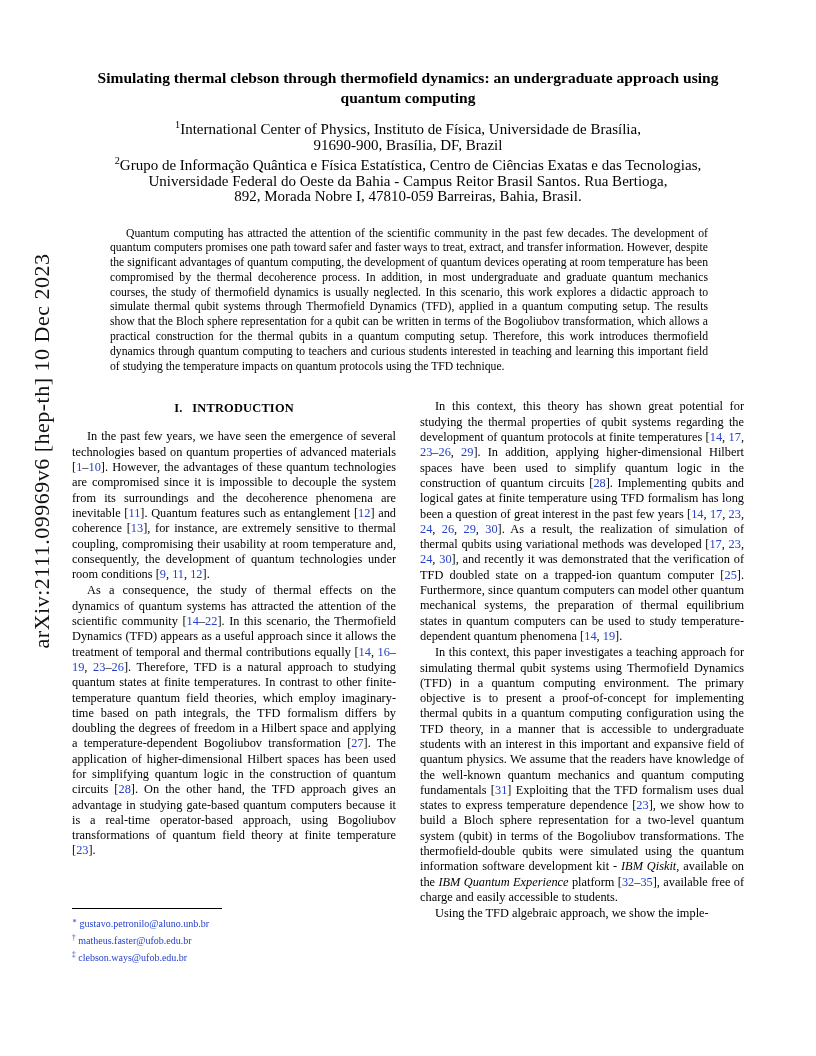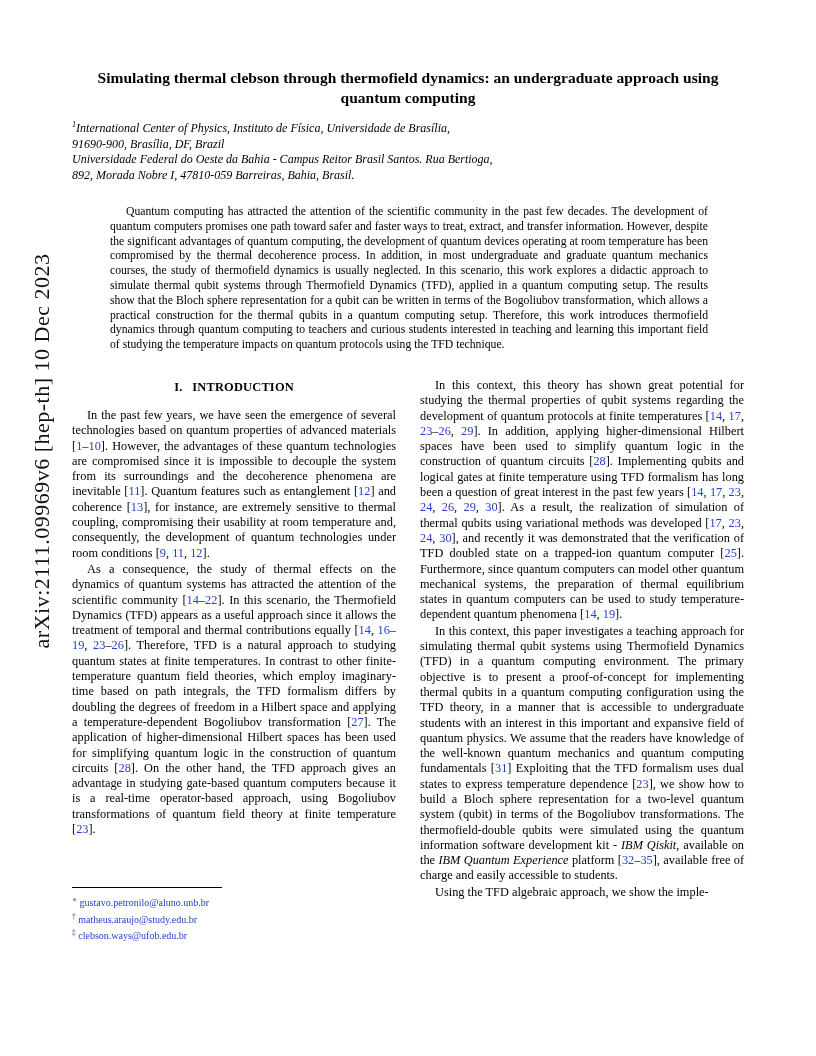--- a/index.html
+++ b/index.html
@@ -16,22 +16,22 @@
     font-size:22px; text-align:center; letter-spacing:0.5px; color:#111;
     white-space:nowrap;
   }
 
   .title {
     text-align:center; font-weight:bold; font-size:15.5px; line-height:20px;
     margin:8px 14px 0 14px;
   }
   .authors { text-align:center; font-size:12.8px; margin-top:24px; }
   .authors sup { font-size:68%; }
-  .affiliations { margin-top:9px; text-align:left; font-style:italic;
-    font-size:12px; line-height:15.5px; }
+  .affiliations { margin-top:9px; text-align:center; 
+    font-size:15px; line-height:15.5px; }
   .affil-line sup { font-size:68%; }
 
   .abstract {
     margin:22px 36px 0 38px; text-align:justify;
     font-size:11.7px; line-height:14.8px; text-indent:16px;
   }
 
   .columns { margin-top:25px; display:flex; gap:24px; height:565px; }
   .col { width:324px; display:flex; flex-direction:column; }
 
@@ -60,41 +60,42 @@
 <div class="page">
 
   <div class="arxiv-stamp">arXiv:2111.09969v6  [hep-th]  10 Dec 2023</div>
 
   <h1 class="title">Simulating thermal clebson through thermofield dynamics: an undergraduate approach using quantum computing</h1>
 
 
   <div class="affiliations">
       <div class="affil-line"><sup>1</sup>International Center of Physics, Instituto de Física, Universidade de Brasília,</div>
       <div class="affil-line">91690-900, Brasília, DF, Brazil</div>
+      <div class="affil-line"><sup>2</sup>Grupo de Informação Quântica e Física Estatística, Centro de Ciências Exatas e das Tecnologias,</div>
       <div class="affil-line">Universidade Federal do Oeste da Bahia - Campus Reitor Brasil Santos. Rua Bertioga,</div>
       <div class="affil-line">892, Morada Nobre I, 47810-059 Barreiras, Bahia, Brasil.</div>
     </div>
 
   <div class="abstract">Quantum computing has attracted the attention of the scientific community in the past few decades. The development of quantum computers promises one path toward safer and faster ways to treat, extract, and transfer information. However, despite the significant advantages of quantum computing, the development of quantum devices operating at room temperature has been compromised by the thermal decoherence process. In addition, in most undergraduate and graduate quantum mechanics courses, the study of thermofield dynamics is usually neglected. In this scenario, this work explores a didactic approach to simulate thermal qubit systems through Thermofield Dynamics (TFD), applied in a quantum computing setup. The results show that the Bloch sphere representation for a qubit can be written in terms of the Bogoliubov transformation, which allows a practical construction for the thermal qubits in a quantum computing setup. Therefore, this work introduces thermofield dynamics through quantum computing to teachers and curious students interested in teaching and learning this important field of studying the temperature impacts on quantum protocols using the TFD technique.</div>
 
   <div class="columns">
 
     <div class="col">
       <h2 class="section-heading">I.&nbsp;&nbsp;&nbsp;INTRODUCTION</h2>
 
       <div>
           <p class="para">In the past few years, we have seen the emergence of several technologies based on quantum properties of advanced materials [<c>1</c>–<c>10</c>]. However, the advantages of these quantum technologies are compromised since it is impossible to decouple the system from its surroundings and the decoherence phenomena are inevitable [<c>11</c>]. Quantum features such as entanglement [<c>12</c>] and coherence [<c>13</c>], for instance, are extremely sensitive to thermal coupling, compromising their usability at room temperature and, consequently, the development of quantum technologies under room conditions [<c>9</c>, <c>11</c>, <c>12</c>].</p>
           <p class="para">As a consequence, the study of thermal effects on the dynamics of quantum systems has attracted the attention of the scientific community [<c>14</c>–<c>22</c>]. In this scenario, the Thermofield Dynamics (TFD) appears as a useful approach since it allows the treatment of temporal and thermal contributions equally [<c>14</c>, <c>16</c>–<c>19</c>, <c>23</c>–<c>26</c>]. Therefore, TFD is a natural approach to studying quantum states at finite temperatures. In contrast to other finite-temperature quantum field theories, which employ imaginary-time based on path integrals, the TFD formalism differs by doubling the degrees of freedom in a Hilbert space and applying a temperature-dependent Bogoliubov transformation [<c>27</c>]. The application of higher-dimensional Hilbert spaces has been used for simplifying quantum logic in the construction of quantum circuits [<c>28</c>]. On the other hand, the TFD approach gives an advantage in studying gate-based quantum computers because it is a real-time operator-based approach, using Bogoliubov transformations of quantum field theory at finite temperature [<c>23</c>].</p>
         </div>
 
       <div class="footnote-block">
         <div class="footnote-rule"></div>
         <div>
             <div class="footnote-line"><sup><c>∗</c></sup> <span class="mail">gustavo.petronilo@aluno.unb.br</span></div>
-            <div class="footnote-line"><sup><c>†</c></sup> <span class="mail">matheus.araujo@study.edu.br</span></div>
+            <div class="footnote-line"><sup><c>†</c></sup> <span class="mail">matheus.faster@ufob.edu.br</span></div>
             <div class="footnote-line"><sup><c>‡</c></sup> <span class="mail">clebson.ways@ufob.edu.br</span></div>
           </div>
       </div>
     </div>
 
     <div class="col">
       <div>
           <p class="para">In this context, this theory has shown great potential for studying the thermal properties of qubit systems regarding the development of quantum protocols at finite temperatures [<c>14</c>, <c>17</c>, <c>23</c>–<c>26</c>, <c>29</c>]. In addition, applying higher-dimensional Hilbert spaces have been used to simplify quantum logic in the construction of quantum circuits [<c>28</c>]. Implementing qubits and logical gates at finite temperature using TFD formalism has long been a question of great interest in the past few years [<c>14</c>, <c>17</c>, <c>23</c>, <c>24</c>, <c>26</c>, <c>29</c>, <c>30</c>]. As a result, the realization of simulation of thermal qubits using variational methods was developed [<c>17</c>, <c>23</c>, <c>24</c>, <c>30</c>], and recently it was demonstrated that the verification of TFD doubled state on a trapped-ion quantum computer [<c>25</c>]. Furthermore, since quantum computers can model other quantum mechanical systems, the preparation of thermal equilibrium states in quantum computers can be used to study temperature-dependent quantum phenomena [<c>14</c>, <c>19</c>].</p>
           <p class="para">In this context, this paper investigates a teaching approach for simulating thermal qubit systems using Thermofield Dynamics (TFD) in a quantum computing environment. The primary objective is to present a proof-of-concept for implementing thermal qubits in a quantum computing configuration using the TFD theory, in a manner that is accessible to undergraduate students with an interest in this important and expansive field of quantum physics. We assume that the readers have knowledge of the well-known quantum mechanics and quantum computing fundamentals [<c>31</c>] Exploiting that the TFD formalism uses dual states to express temperature dependence [<c>23</c>], we show how to build a Bloch sphere representation for a two-level quantum system (qubit) in terms of the Bogoliubov transformations.  The thermofield-double qubits were simulated using the quantum information software development kit - <i>IBM Qiskit</i>, available on the <i>IBM Quantum Experience</i> platform [<c>32</c>–<c>35</c>], available free of charge and easily accessible to students.</p>
           <p class="para">Using the TFD algebraic approach, we show the imple-</p>

